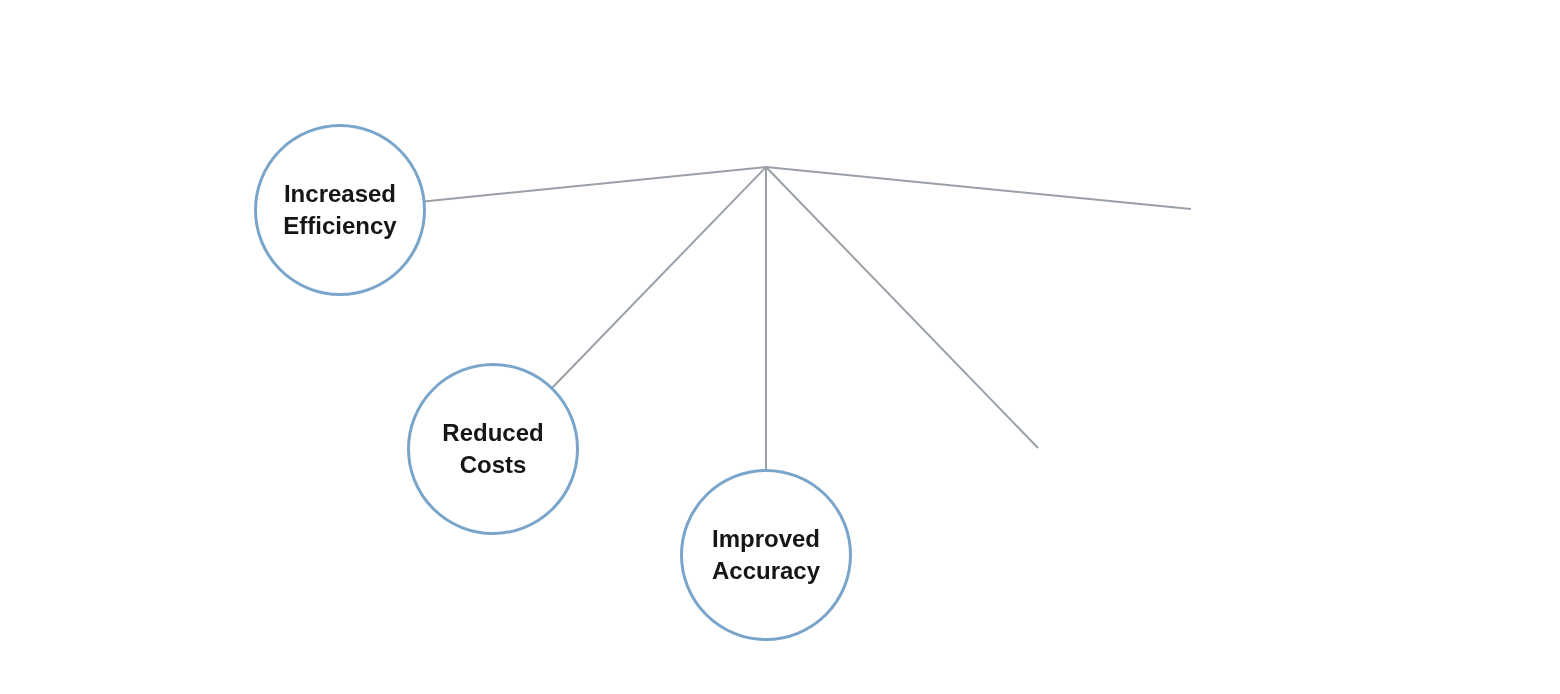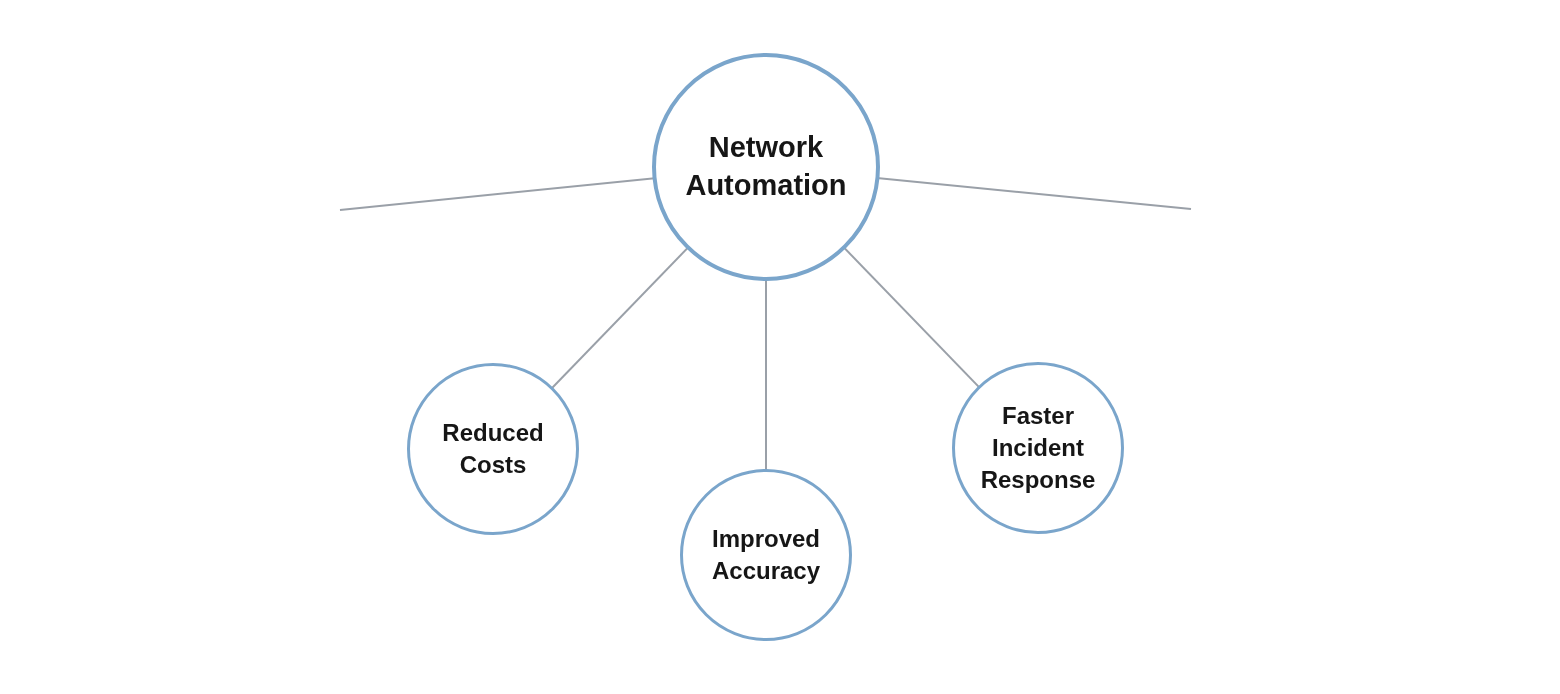--- a/index.html
+++ b/index.html
@@ -63,36 +63,31 @@
 <div class="canvas">
 
   <svg class="connectors" width="1560" height="694" viewBox="0 0 1560 694">
     <line x1="766" y1="167" x2="340" y2="210" stroke="#9aa0a8"></line>
     <line x1="766" y1="167" x2="493" y2="449" stroke="#9aa0a8"></line>
     <line x1="766" y1="167" x2="766" y2="555" stroke="#9aa0a8"></line>
     <line x1="766" y1="167" x2="1038" y2="448" stroke="#9aa0a8"></line>
     <line x1="766" y1="167" x2="1191" y2="209" stroke="#9aa0a8"></line>
   </svg>
 
-  <div class="node node-center" style="left:652px; top:53px;">
-    <span class="node-label">Network
-Automation</span>
+
+  <div class="node node-satellite" style="left:254px; top:124px;">
+    <span class="node-label">Increased
+Efficiency</span>
   </div>
-
 
   <div class="node node-satellite" style="left:407px; top:363px;">
     <span class="node-label">Reduced
 Costs</span>
   </div>
 
   <div class="node node-satellite" style="left:680px; top:469px;">
     <span class="node-label">Improved
 Accuracy</span>
   </div>
 
-  <div class="node node-satellite" style="left:952px; top:362px;">
-    <span class="node-label">Faster
-Incident
-Response</span>
-  </div>
 
 
 </div>
 
 </body></html>

